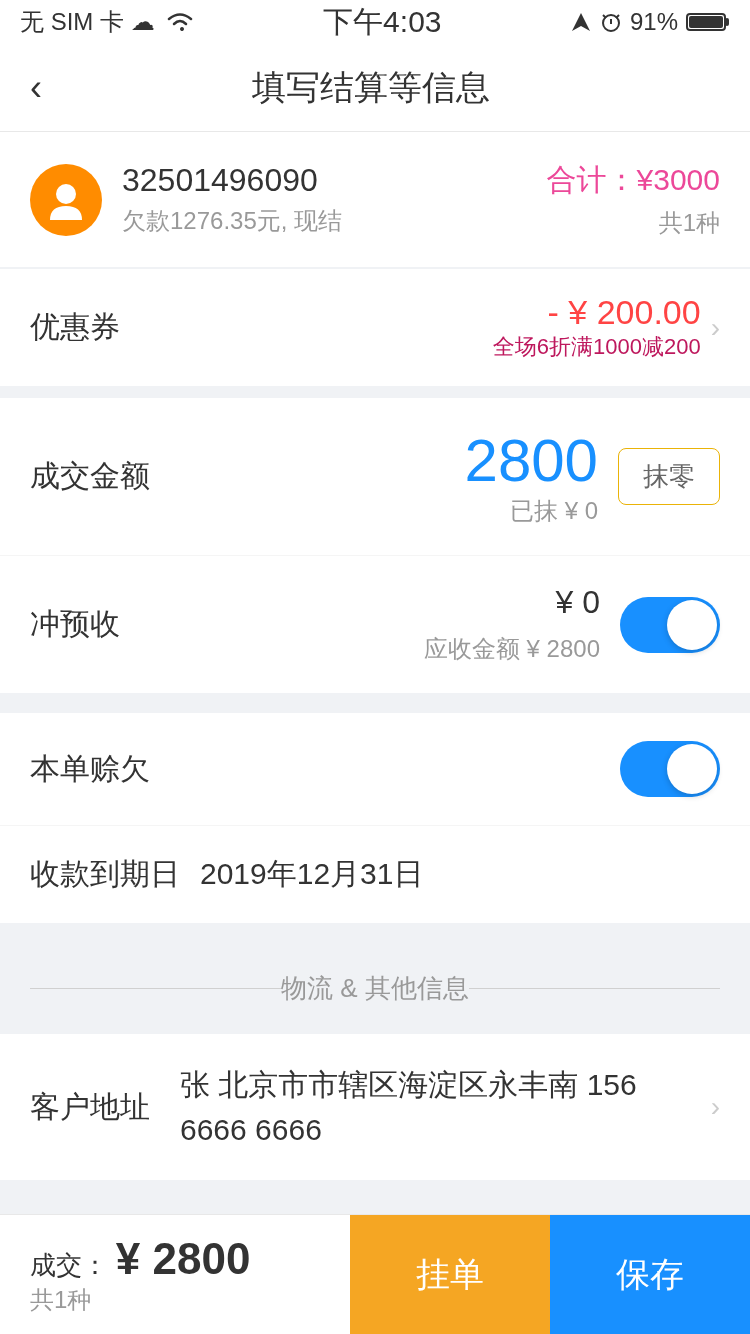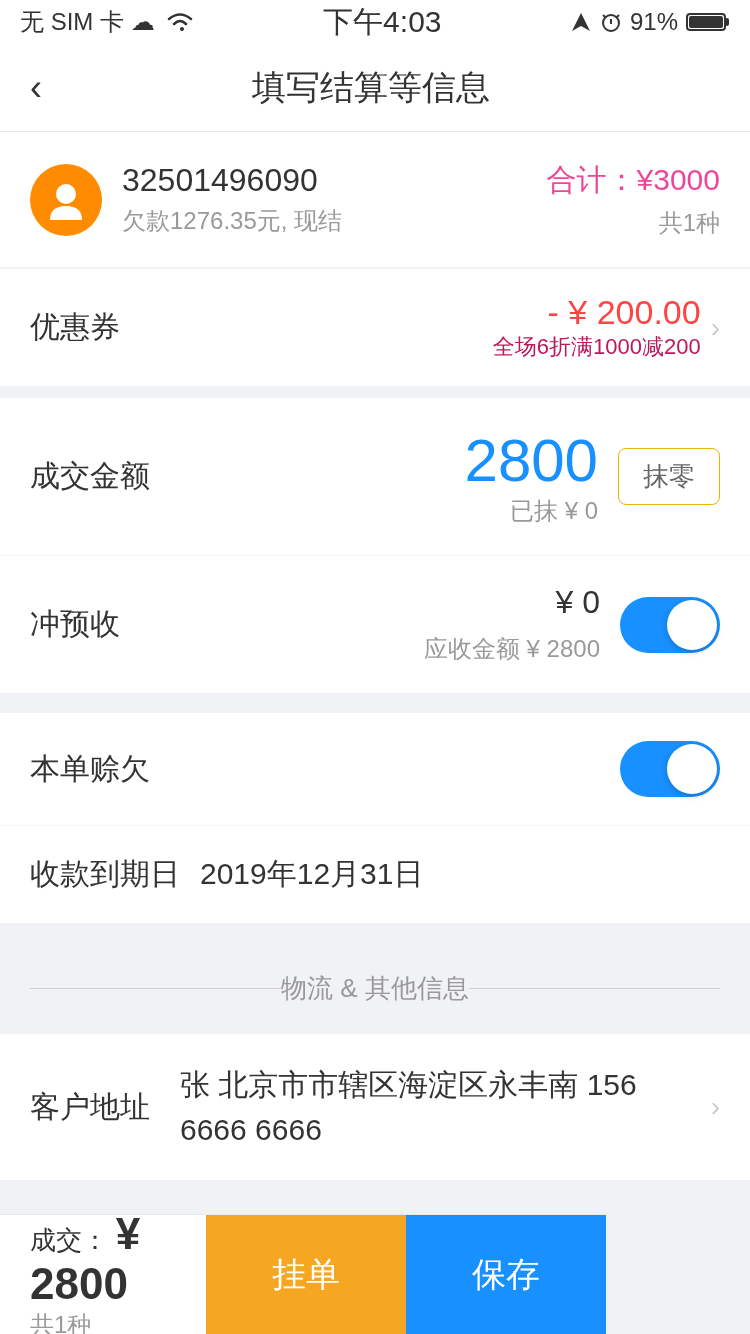--- a/index.html
+++ b/index.html
@@ -198,21 +198,21 @@
       min-height: 110px;
     }
     .address-label { font-size: 30px; color: #333; margin-right: 30px; flex-shrink: 0; }
     .address-value { flex: 1; font-size: 30px; color: #333; line-height: 1.5; }
 
     
     .bottom-bar {
       position: fixed;
       bottom: 0;
       left: 0;
-      width: 606px;
+      width: 750px;
       height: 120px;
       background: #fff;
       display: flex;
       align-items: center;
       border-top: 1px solid #e8e8e8;
     }
     .bottom-summary {
       flex: 1;
       padding: 0 30px;
     }

